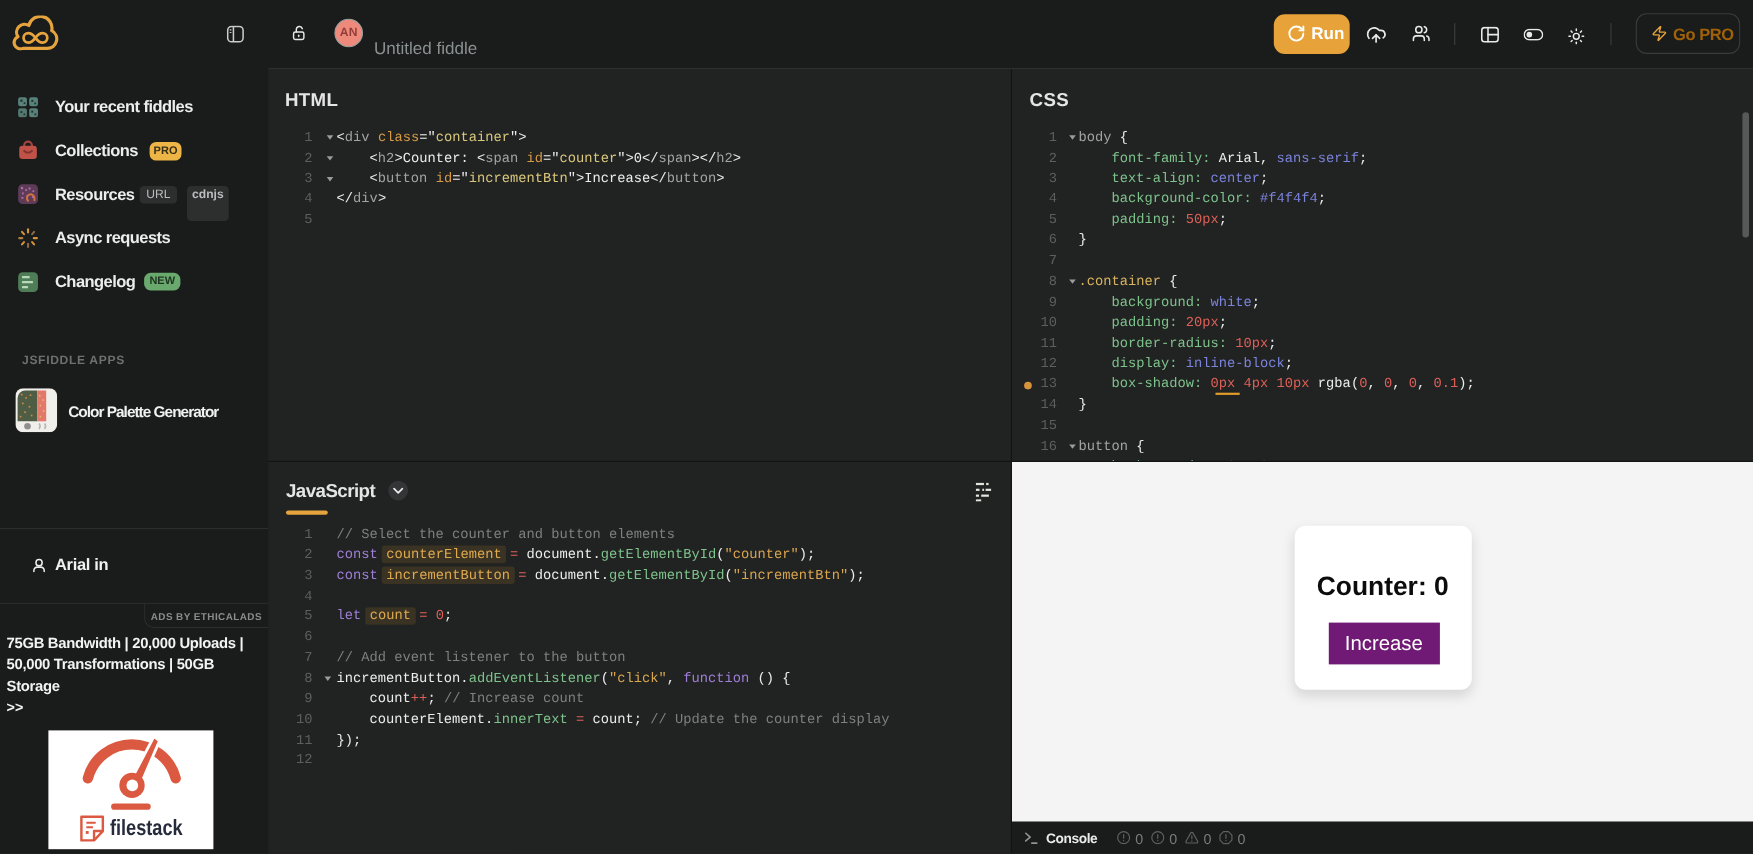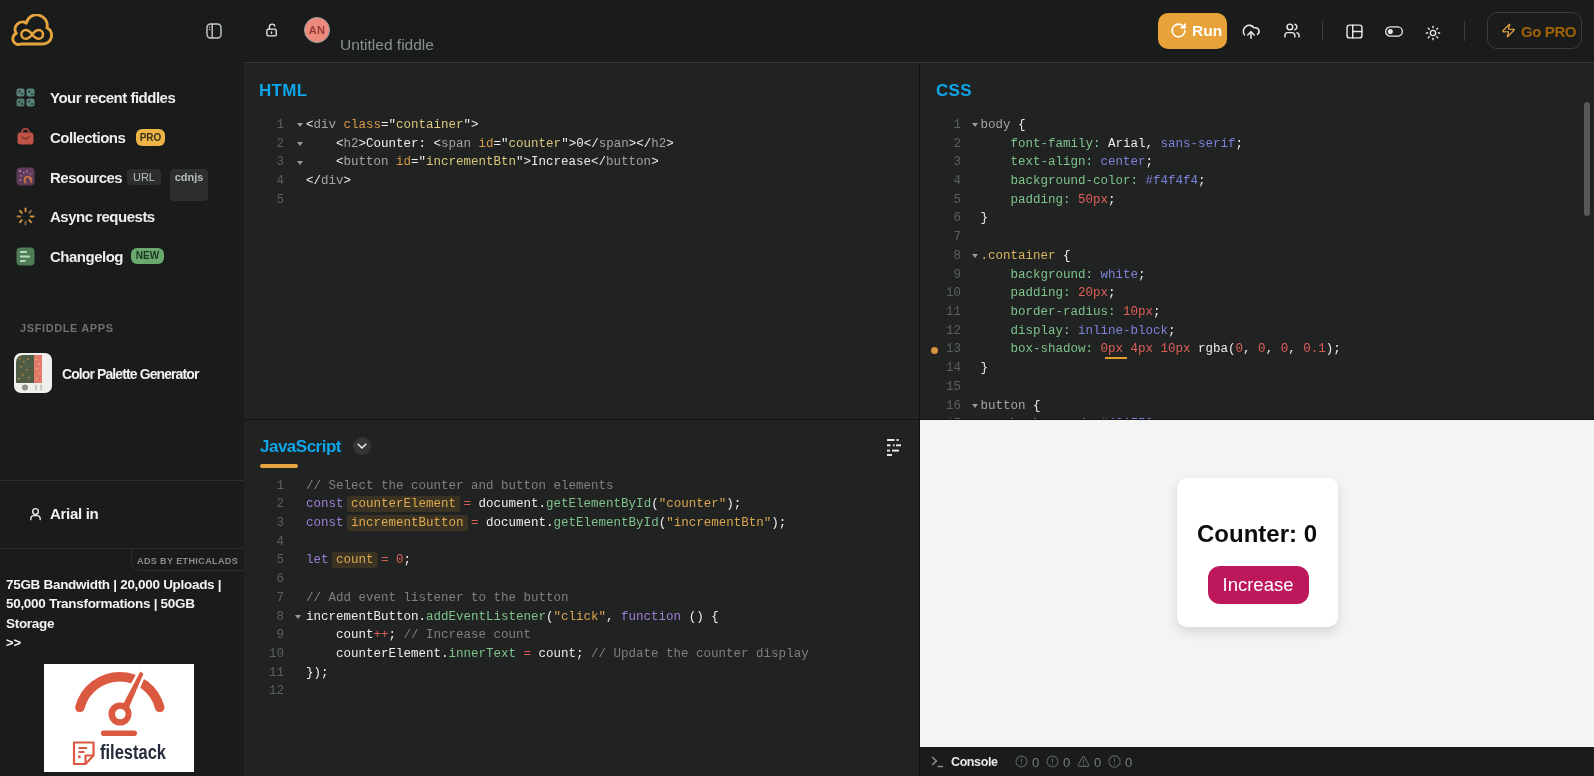--- a/index.html
+++ b/index.html
@@ -8,21 +8,21 @@
 #root { position:relative; width:1594px; height:776px; background:#212222; }
 .abs { position:absolute; }
 
 #sidebar { position:absolute; left:0; top:0; width:244px; height:776px; background:#1a1b1b; }
 .menu-item { position:absolute; left:16px; color:#eceeee; font-size:15px; font-weight:700; letter-spacing:-0.5px; }
 .badge { display:inline-block; border-radius:6px; font-weight:700; }
 
 #topbar { position:absolute; left:244px; top:0; width:1350px; height:63px; background:#1a1b1b; border-bottom:1px solid #343535; }
 
 .panel { position:absolute; background:#212222; overflow:hidden; }
-.phead { position:absolute; color:#0ea5e9; font-size:17px; font-weight:700; letter-spacing:.3px; }
+.phead { position:absolute; color:#e5e5e5; font-size:17px; font-weight:700; letter-spacing:.3px; }
 .code, .gutter { font-family:"Liberation Mono", monospace; font-size:12.5px; line-height:18.72px; white-space:pre; }
 .gutter { color:#5c5f5f; text-align:right; }
 
 .w { color:#ececec; }
 .tag { color:#a3a3a3; }
 .attr { color:#d79a45; }
 .hstr { color:#d9c87c; }
 .red { color:#dd6058; }
 .grn { color:#7ec38c; }
 .pur { color:#9f7fd6; }
@@ -343,21 +343,21 @@
 <span class="w">incrementButton.</span><span class="grn">addEventListener</span><span class="w">(</span><span class="gld">"click"</span><span class="w">, </span><span class="pur">function</span><span class="w"> () {</span>
 <span class="w">    count</span><span class="red">++</span><span class="w">; </span><span class="com">// Increase count</span>
 <span class="w">    counterElement.</span><span class="grn">innerText</span><span class="w"> </span><span class="red">=</span><span class="w"> count; </span><span class="com">// Update the counter display</span>
 <span class="w">});</span></div>
   </div>
   <div class="abs" style="left:919px; top:63px; width:1px; height:713px; background:#121313;"></div>
   <div class="abs" style="left:244px; top:419px; width:1350px; height:1px; background:#121313;"></div>
   <div id="result">
     <div class="abs" style="left:256.5px; top:58px; width:161px; height:149px; background:#ffffff; border-radius:10px; box-shadow:0 5px 12px rgba(0,0,0,0.13);"></div>
     <div class="abs" style="left:256.5px; top:100px; width:161px; text-align:center; color:#0c0c0c; font-size:24px; font-weight:700; line-height:28px;">Counter: 0</div>
-    <div class="abs" style="left:287.5px; top:146px; width:101px; height:38px; background:#be185d; border-radius:12px; color:#ffffff; font-size:18.5px; text-align:center; line-height:38px;">Increase</div>
+    <div class="abs" style="left:287.5px; top:146px; width:101px; height:38px; background:#701a75; border-radius:0; color:#ffffff; font-size:18.5px; text-align:center; line-height:38px;">Increase</div>
   </div>
   <div id="console">
     <svg class="abs" style="left:11px; top:9px;" width="13" height="12" viewBox="0 0 13 12" fill="none" stroke="#8f9293" stroke-width="1.5" stroke-linecap="round" stroke-linejoin="round">
       <path d="M1.5 1.5 5.5 5 1.5 8.5"></path>
         <path d="M7 10.5 h4.5"></path>
     </svg>
     <div class="abs" style="left:31px; top:8px; color:#e9eaea; font-size:12.5px; font-weight:700; letter-spacing:-0.4px;">Console</div>
     <svg class="abs" style="left:95px; top:8px;" width="13" height="13" viewBox="0 0 24 24" fill="none" stroke="#5d6162" stroke-width="2" stroke-linecap="round">
         <circle cx="12" cy="12" r="10"></circle>
         <line x1="12" y1="7" x2="12" y2="13"></line>

